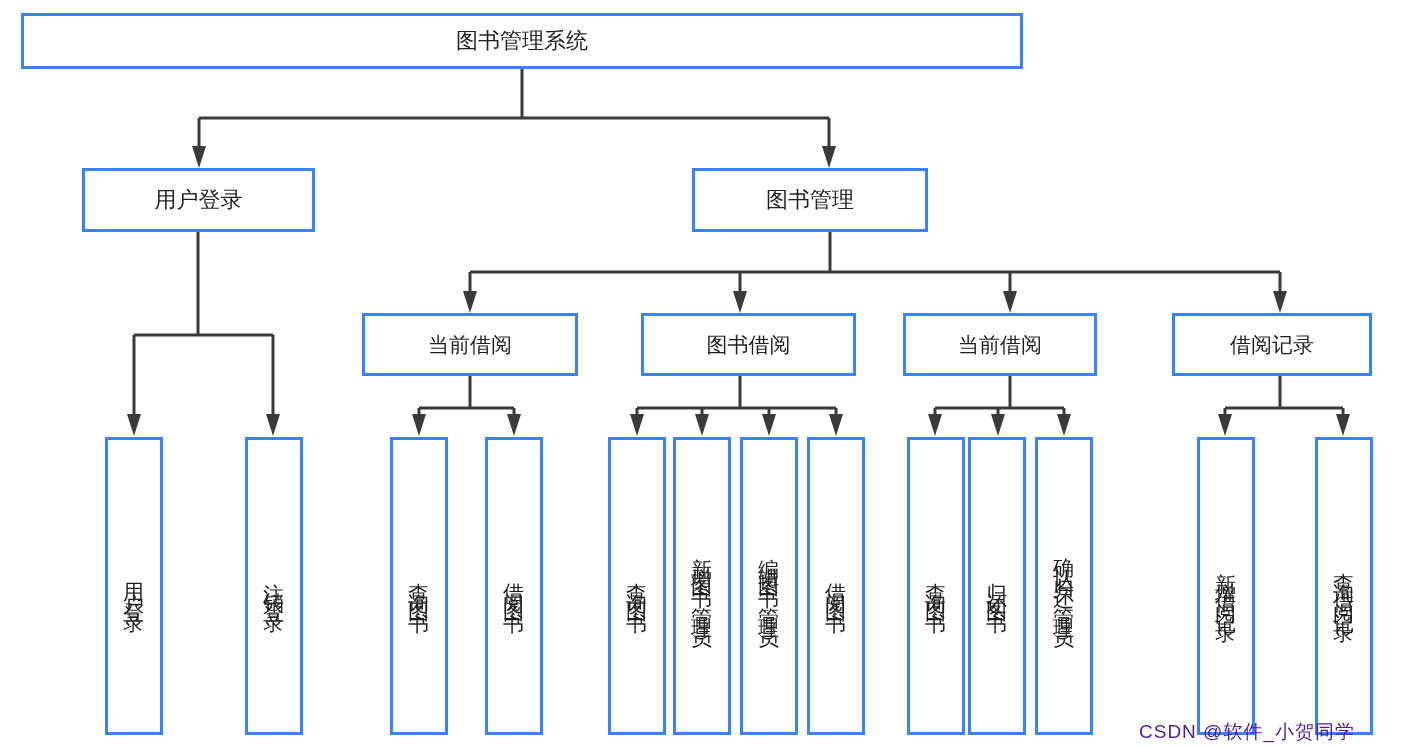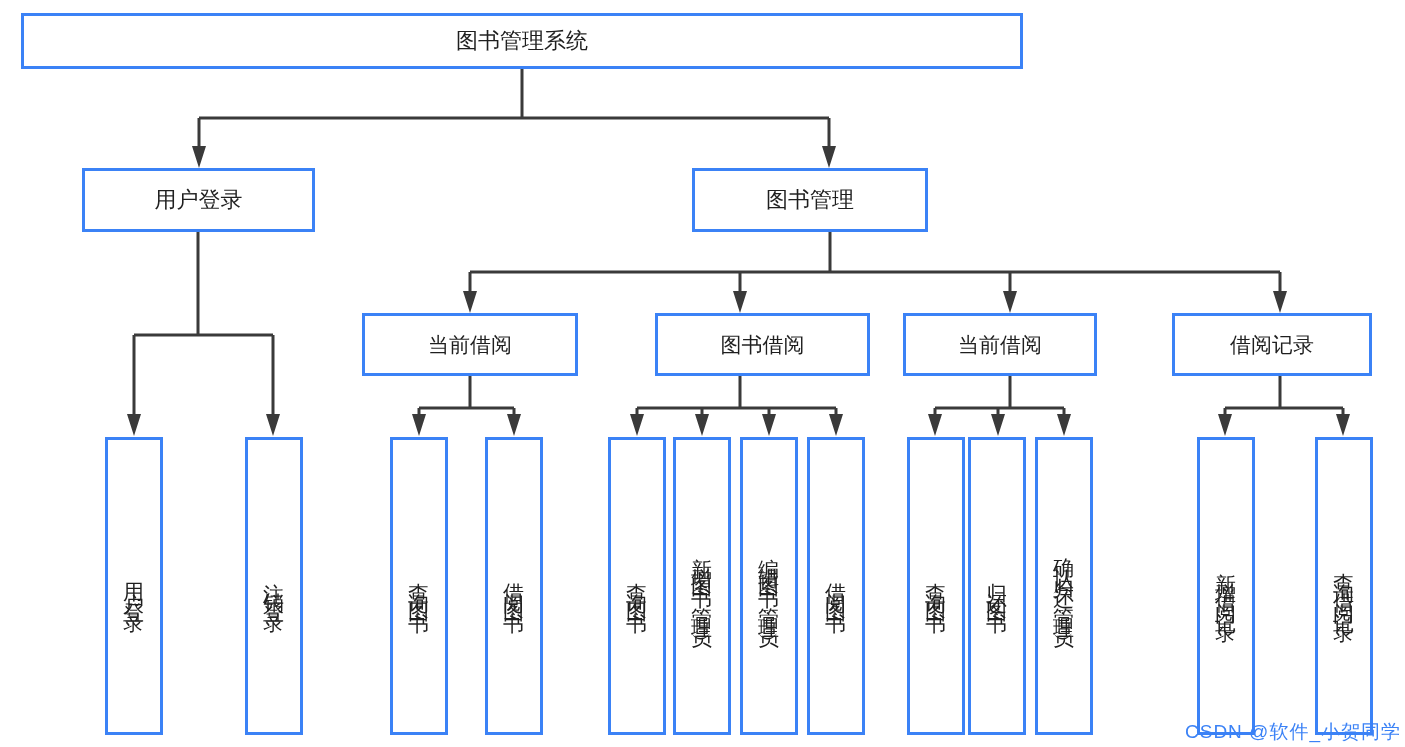--- a/index.html
+++ b/index.html
@@ -43,24 +43,24 @@
   .leaf-node   { top: 437px; height: 298px; width: 58px; font-size: 21px; }
   .vtext {
     writing-mode: vertical-rl;
     text-orientation: mixed;
     letter-spacing: 10px;
     line-height: 1;
     white-space: nowrap;
   }
   .watermark {
     position: absolute;
-    left: 1185px;
+    left: 1139px;
     top: 719px;
     font-size: 19px;
-    color: #3b82f6;
+    color: #4c1d95;
     letter-spacing: 1px;
     white-space: nowrap;
   }
 </style>
 </head>
 <body>
 
 <div class="canvas">
 
   <svg class="connector-layer" viewBox="0 0 1405 747" xmlns="http://www.w3.org/2000/svg">
@@ -93,21 +93,21 @@
       <path class="carrow" d="M1218,414 L1232,414 L1225,436 Z M1336,414 L1350,414 L1343,436 Z"></path>
     </g>
   </svg>
 
   <div class="node root-node">图书管理系统</div>
 
   <div class="node l1-node" style="left:82px; width:233px;">用户登录</div>
   <div class="node l1-node" style="left:692px; width:236px;">图书管理</div>
 
   <div class="node group-node" style="left:362px; width:216px;">当前借阅</div>
-  <div class="node group-node" style="left:655px; width:215px;">图书借阅</div>
+  <div class="node group-node" style="left:641px; width:215px;">图书借阅</div>
   <div class="node group-node" style="left:903px; width:194px;">当前借阅</div>
   <div class="node group-node" style="left:1172px; width:200px;">借阅记录</div>
 
   <div class="node leaf-node" style="left:105px;">
     <span class="vtext">用户登录</span>
   </div>
   <div class="node leaf-node" style="left:245px;">
     <span class="vtext">注销登录</span>
   </div>
 

